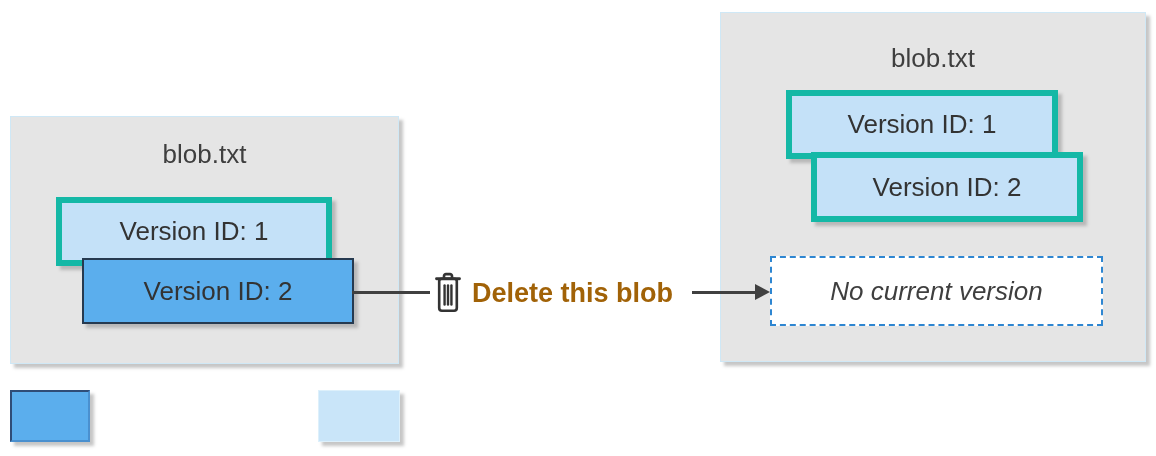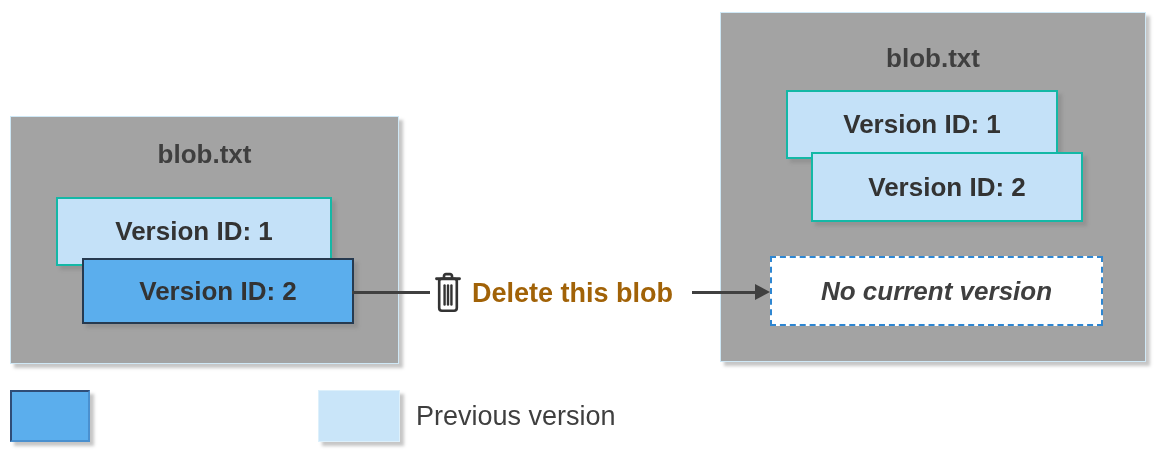--- a/index.html
+++ b/index.html
@@ -9,24 +9,23 @@
   .canvas {
     position:relative;
     width:1156px; height:456px;
     background:#ffffff;
     overflow:hidden;
   }
 
   
   .blob-container {
     position:absolute;
-    background:#a3a3a3;
+    background:#e5e5e5;
     border:1px solid #cfe8f6;
     box-shadow:4px 4px 3px rgba(128,128,128,.45);
-    font-weight:bold;
   }
   .blob-container.left  { left:10px;  top:116px; width:389px; height:248px; }
   .blob-container.right { left:720px; top:12px;  width:426px; height:350px; }
 
   .blob-title {
     position:absolute; left:0; right:0;
     text-align:center;
     font-size:26px; color:#3f3f3f;
   }
   .blob-container.left  .blob-title { top:22px; }
@@ -34,21 +33,21 @@
 
   
   .version-box {
     position:absolute;
     display:flex; align-items:center; justify-content:center;
     font-size:26px; color:#333333;
     box-shadow:4px 4px 3px rgba(128,128,128,.45);
   }
   .version-box.previous {
     background:#c4e1f8;
-    border:2px solid #14b8a6;
+    border:6px solid #14b8a6;
   }
   .version-box.current {
     background:#5baeed;
     border:2px solid #263a50;
   }
 
   .left .v1  { left:45px; top:80px;  width:276px; height:69px; }
   .left .v2  { left:71px; top:141px; width:272px; height:66px; z-index:2; }
   .right .v1 { left:65px; top:77px;  width:272px; height:69px; }
   .right .v2 { left:90px; top:139px; width:272px; height:70px; z-index:2; }
@@ -149,15 +148,14 @@
     <div class="version-box previous v2">
       <span>Version ID: 2</span>
     </div>
     <div class="no-current-box">
       <span>No current version</span>
     </div>
   </div>
 
   <div class="legend-swatch current"></div>
   <div class="legend-swatch previous"></div>
-  <div class="legend-label previous">Previous version</div>
 
 </div>
 
 </body></html>

